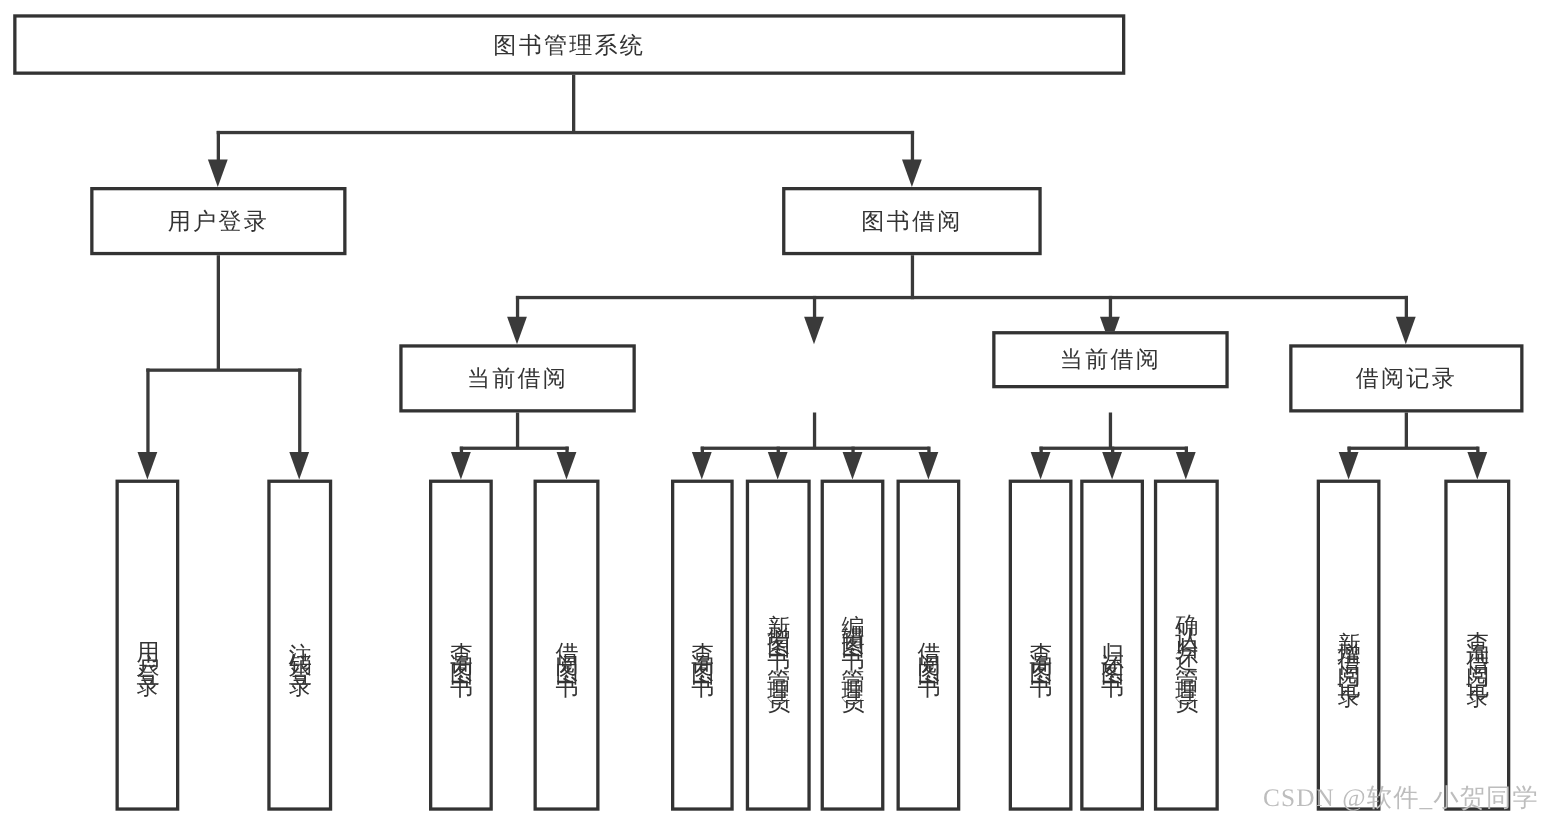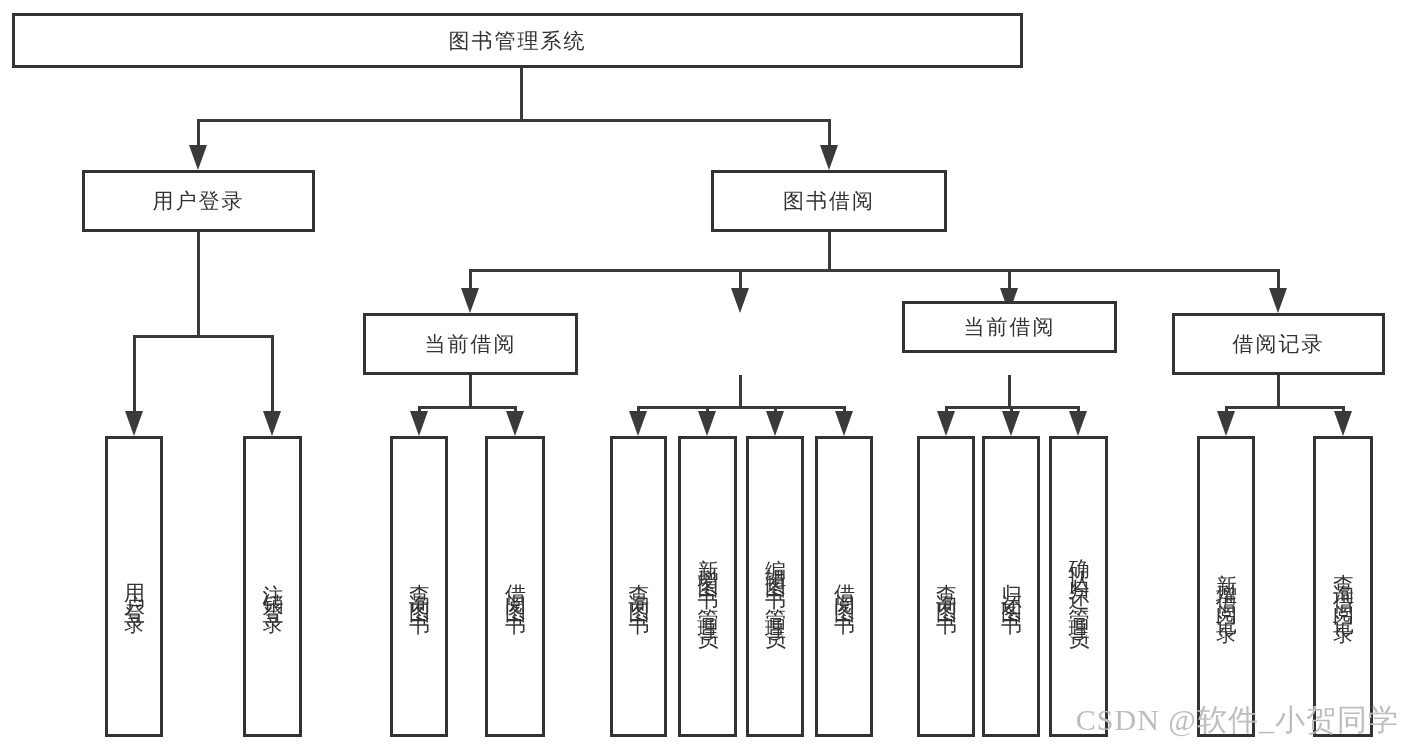--- a/index.html
+++ b/index.html
@@ -43,21 +43,21 @@
   
   .ar{
     position:absolute;width:0;height:0;
     border-left:9px solid transparent;
     border-right:9px solid transparent;
     border-top:25px solid #3a3a3a;
   }
   .watermark{
     position:absolute;
     right:6px;bottom:6px;
-    font-size:30px;
+    font-size:23px;
     color:#bdbdbd;
     letter-spacing:1px;
     z-index:10;
     pointer-events:none;
     white-space:nowrap;
   }
 </style>
 </head>
 <body>
 

